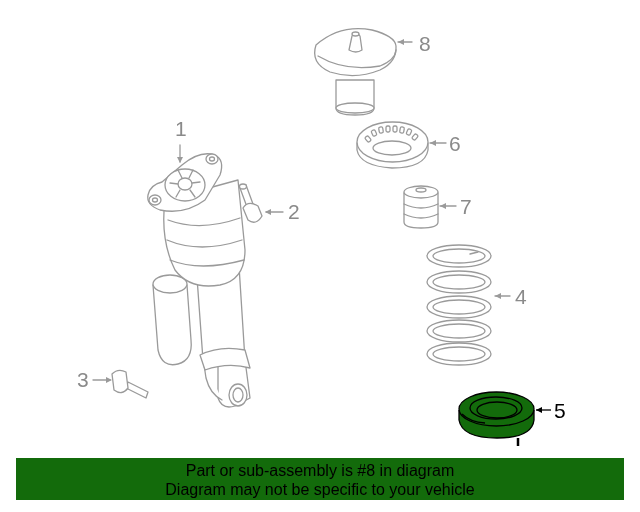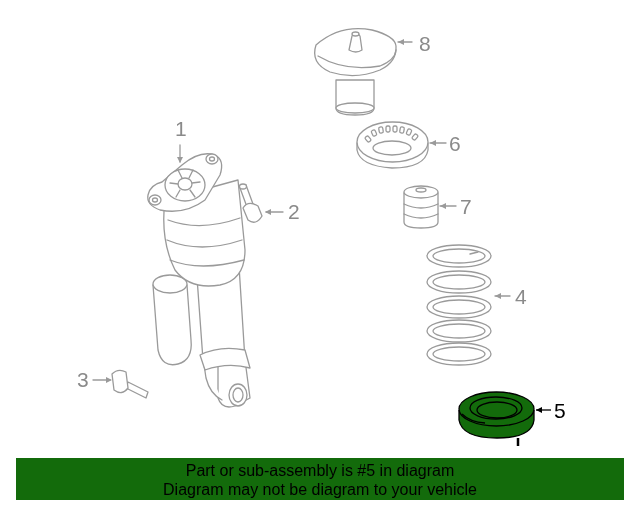--- a/index.html
+++ b/index.html
@@ -131,15 +131,15 @@
 <div class="callout" style="left:175px;top:118px;">1</div>
 <div class="callout" style="left:288px;top:201px;">2</div>
 <div class="callout" style="left:77px;top:369px;">3</div>
 <div class="callout" style="left:515px;top:286px;">4</div>
 <div class="callout highlight" style="left:554px;top:400px;">5</div>
 <div class="callout" style="left:449px;top:133px;">6</div>
 <div class="callout" style="left:460px;top:196px;">7</div>
 <div class="callout" style="left:419px;top:33px;">8</div>
 
 <div id="banner">
-  <div>Part or sub-assembly is #5 in diagram</div>
-  <div>Diagram may not be diagram to your vehicle</div>
+  <div>Part or sub-assembly is #8 in diagram</div>
+  <div>Diagram may not be specific to your vehicle</div>
 </div>
 
 </body></html>

